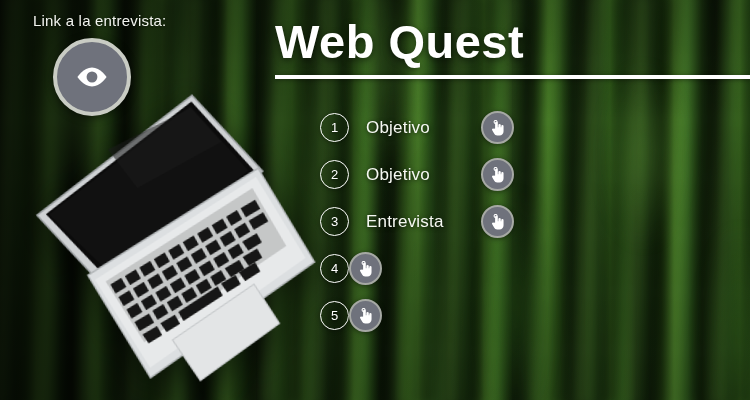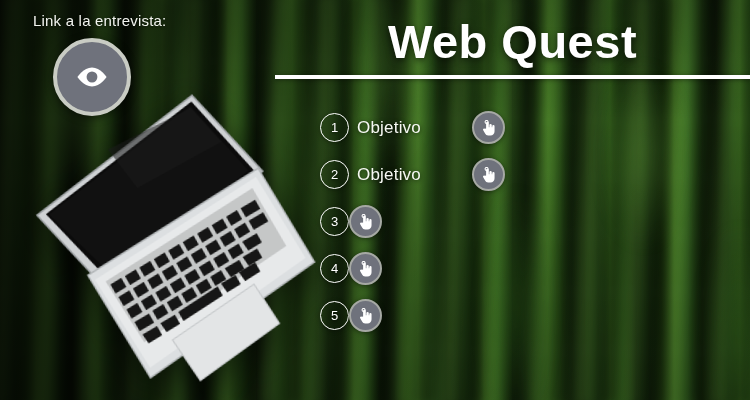--- a/index.html
+++ b/index.html
@@ -82,21 +82,21 @@
     width:300px;height:300px;
     transform:rotate(-13deg);
     transform-origin:50% 50%;
     filter:drop-shadow(0 10px 18px rgba(0,0,0,.55));
   }
   .laptop svg{display:block;}
 
   
   .title{
     position:absolute;left:275px;top:18px;width:475px;
-    text-align:center;
+    text-align:left;
     color:#ffffff;font-size:47px;font-weight:bold;
     letter-spacing:.5px;line-height:1;
     text-shadow:0 2px 7px rgba(0,0,0,.55);
   }
   .rule{
     position:absolute;left:275px;top:75px;width:475px;height:4px;
     background:#ffffff;
     box-shadow:0 1px 4px rgba(0,0,0,.4);
   }
   .menu{
@@ -110,21 +110,21 @@
     flex:0 0 auto;
     width:27px;height:27px;border-radius:50%;
     border:1.6px solid #ffffff;
     color:#ffffff;font-size:13px;
     display:flex;align-items:center;justify-content:center;
     text-shadow:0 1px 3px rgba(0,0,0,.6);
     box-shadow:0 1px 4px rgba(0,0,0,.35);
   }
   .lbl{
     flex:0 0 auto;
-    width:115px;margin-left:8px;
+    width:115px;margin-left:17px;
     color:#f6f8f3;font-size:17px;letter-spacing:.2px;
     text-shadow:0 1px 4px rgba(0,0,0,.65);
     white-space:nowrap;
   }
   .click-btn{
     flex:0 0 auto;
     width:29px;height:29px;border-radius:50%;
     background:#6f727c;
     border:2px solid #a6a9a4;
     box-shadow:0 1px 5px rgba(0,0,0,.45);
@@ -256,20 +256,21 @@
           <svg width="15" height="16" viewBox="0 0 15 16">
             <path d="M5.1 8.4V3.1a1.35 1.35 0 0 1 2.7 0v4.2h.55V5.2a1.2 1.2 0 0 1 2.4 0v2.1h.5V6.2a1.15 1.15 0 0 1 2.3 0v5.1c0 2.4-1.6 4.2-4.1 4.2H7.1c-1.5 0-2.3-.7-3-1.9L2.2 10.2a1.15 1.15 0 0 1 1.7-1.5z" fill="#ffffff"></path>
             <circle cx="5.6" cy="1.9" r="1.5" fill="none" stroke="#ffffff" stroke-width="1.1"></circle>
           </svg>
         </span>
       </div>
     </div>
 
     <div class="menu-row">
       <div class="num">3</div>
+      <div class="lbl">Entrevista</div>
       <div class="click-btn">
         <span>
           <svg width="15" height="16" viewBox="0 0 15 16">
             <path d="M5.1 8.4V3.1a1.35 1.35 0 0 1 2.7 0v4.2h.55V5.2a1.2 1.2 0 0 1 2.4 0v2.1h.5V6.2a1.15 1.15 0 0 1 2.3 0v5.1c0 2.4-1.6 4.2-4.1 4.2H7.1c-1.5 0-2.3-.7-3-1.9L2.2 10.2a1.15 1.15 0 0 1 1.7-1.5z" fill="#ffffff"></path>
             <circle cx="5.6" cy="1.9" r="1.5" fill="none" stroke="#ffffff" stroke-width="1.1"></circle>
           </svg>
         </span>
       </div>
     </div>
 

